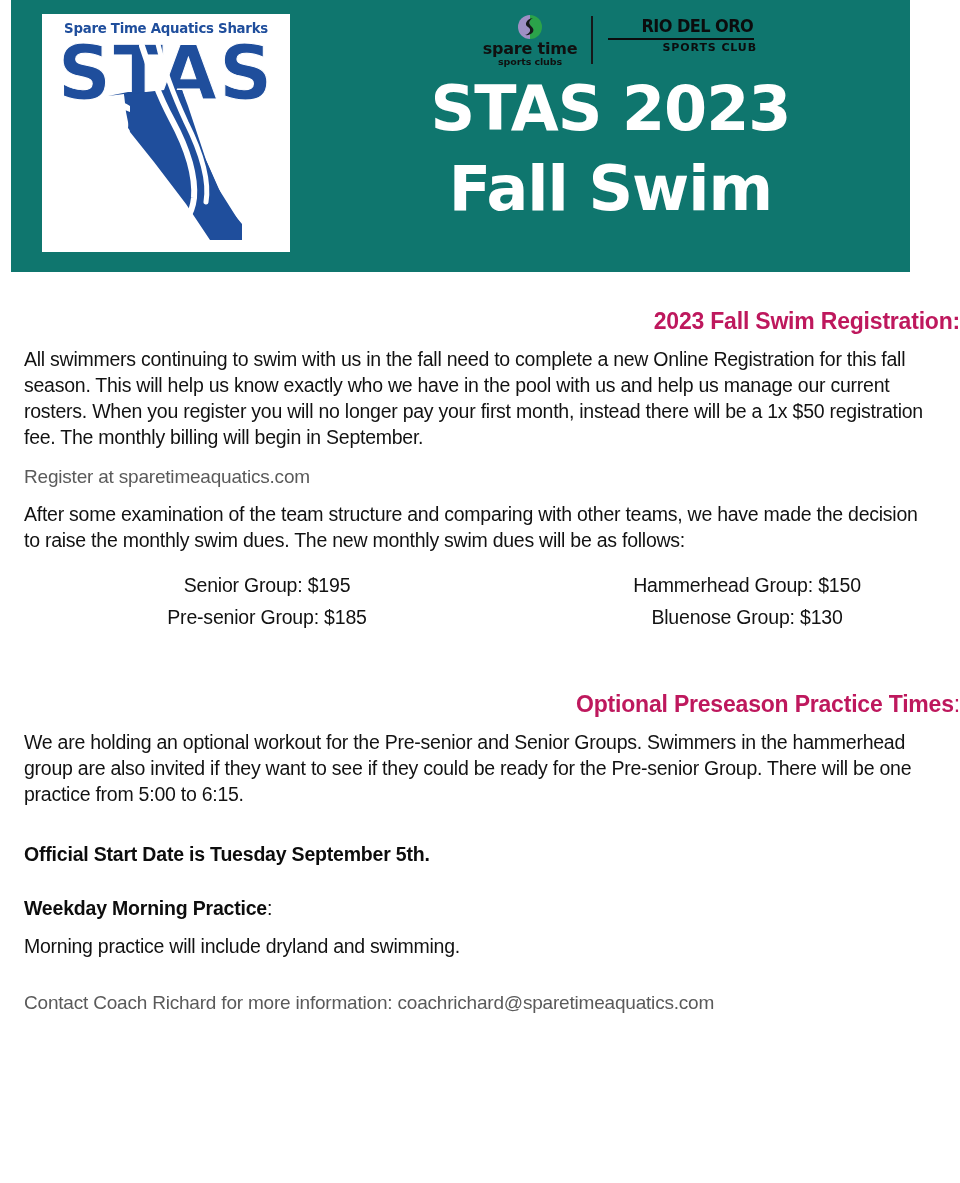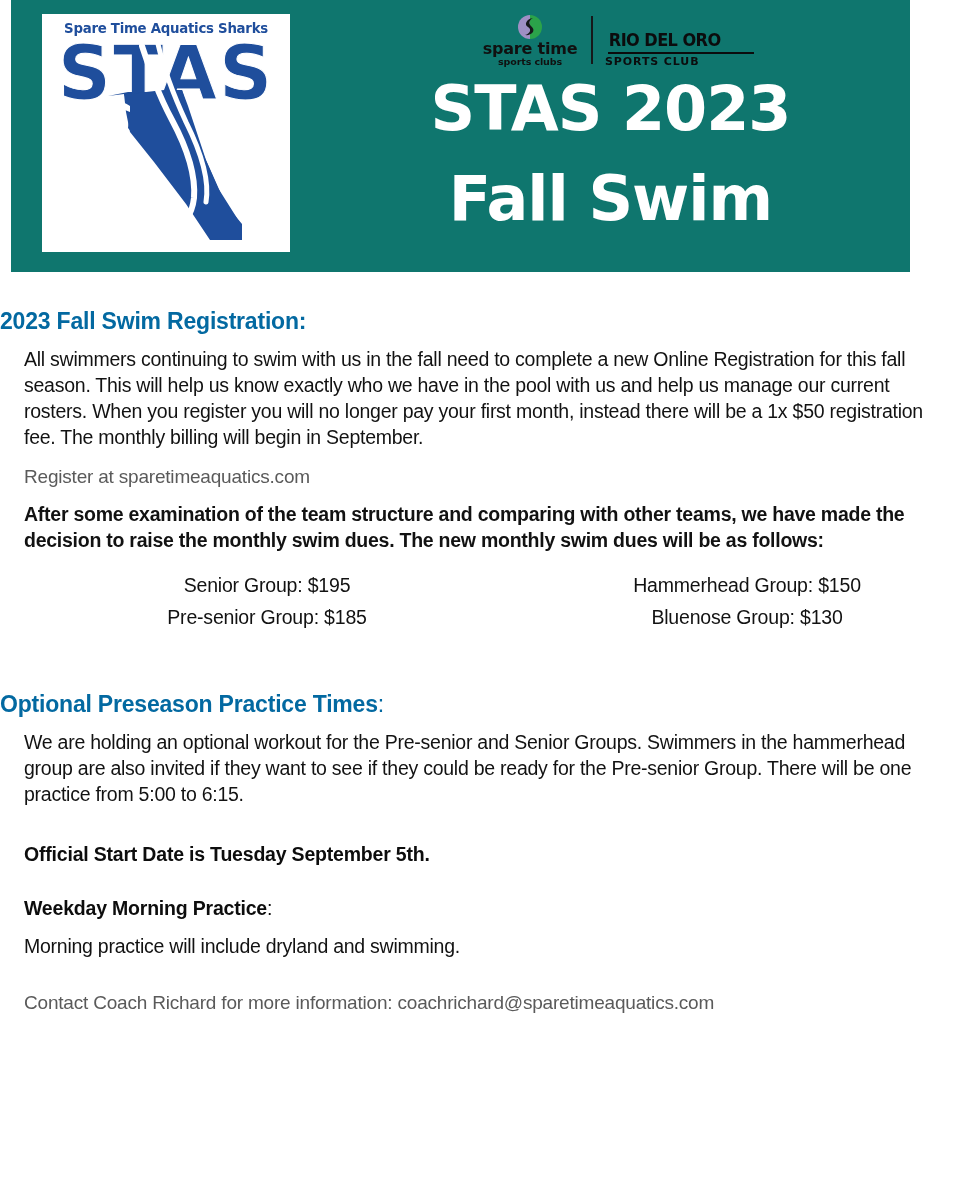--- a/index.html
+++ b/index.html
@@ -113,23 +113,23 @@
     position: absolute;
     left: 114px;
     top: 2px;
     width: 2px;
     height: 48px;
     background: #16181a;
   }
   .rdo-logo {
     position: absolute;
     left: 128px;
-    top: 17px;
+    top: 3px;
     width: 152px;
-    text-align: left;
+    text-align: right;
   }
   .rdo-name {
     font-family: "DejaVu Sans", sans-serif;
     font-weight: bold;
     font-size: 17px;
     line-height: 19px;
     color: #0b0c0d;
     letter-spacing: -0.6px;
     transform: scaleX(0.95);
   }
@@ -153,34 +153,34 @@
     position: absolute;
     left: 300px;
     width: 599px;
     text-align: center;
     color: #ffffff;
     font-family: "DejaVu Sans", sans-serif;
     font-weight: bold;
     letter-spacing: -1px;
   }
   .banner-title.line1 { top: 76px; font-size: 62px; line-height: 66px; }
-  .banner-title.line2 { top: 166px; font-size: 62px; line-height: 66px; }
+  .banner-title.line2 { top: 156px; font-size: 62px; line-height: 66px; }
 
   
   .content {
     position: absolute;
     left: 0px;
     top: 272px;
     width: 960px;
   }
   .sec-heading {
-    text-align: left;
+    text-align: right;
     font-size: 23px;
     font-weight: bold;
-    color: #0369a1;
+    color: #be185d;
     letter-spacing: -0.2px;
   }
   .sec-heading .thin { font-weight: normal; }
 
   .para {
     font-size: 19.5px;
     line-height: 26px;
     color: #121212;
     letter-spacing: -0.25px;
   }
@@ -267,21 +267,21 @@
   <div class="banner-title line1">STAS 2023</div>
   <div class="banner-title line2">Fall Swim</div>
 </div>
 
 <div class="content">
 
   <div class="sec-heading" style="margin-top:36px;">2023 Fall Swim Registration:</div>
   <div class="para" style="margin:11px 24px 0 24px;">All swimmers continuing to swim with us in the fall need to complete a new Online Registration for this fall season. This will help us know exactly who we have in the pool with us and help us manage our current rosters. When you register you will no longer pay your first month, instead there will be a 1x $50 registration fee. The monthly billing will begin in September.</div>
   <div class="muted" style="margin:14px 24px 0 24px;">Register at sparetimeaquatics.com</div>
 
-  <div class="para" style="margin:11px 24px 0 24px;font-weight:bold;">After some examination of the team structure and comparing with other teams, we have made the decision to raise the monthly swim dues. The new monthly swim dues will be as follows:</div>
+  <div class="para" style="margin:11px 24px 0 24px;">After some examination of the team structure and comparing with other teams, we have made the decision to raise the monthly swim dues. The new monthly swim dues will be as follows:</div>
 
   <div class="fees" style="margin-top:19px;">
     <div class="fee-row">
       <div class="fee-cell">Senior Group: $195</div>
       <div class="fee-cell">Hammerhead Group: $150</div>
     </div>
     <div class="fee-row" style="margin-top:6px;">
       <div class="fee-cell">Pre-senior Group: $185</div>
       <div class="fee-cell">Bluenose Group: $130</div>
     </div>

